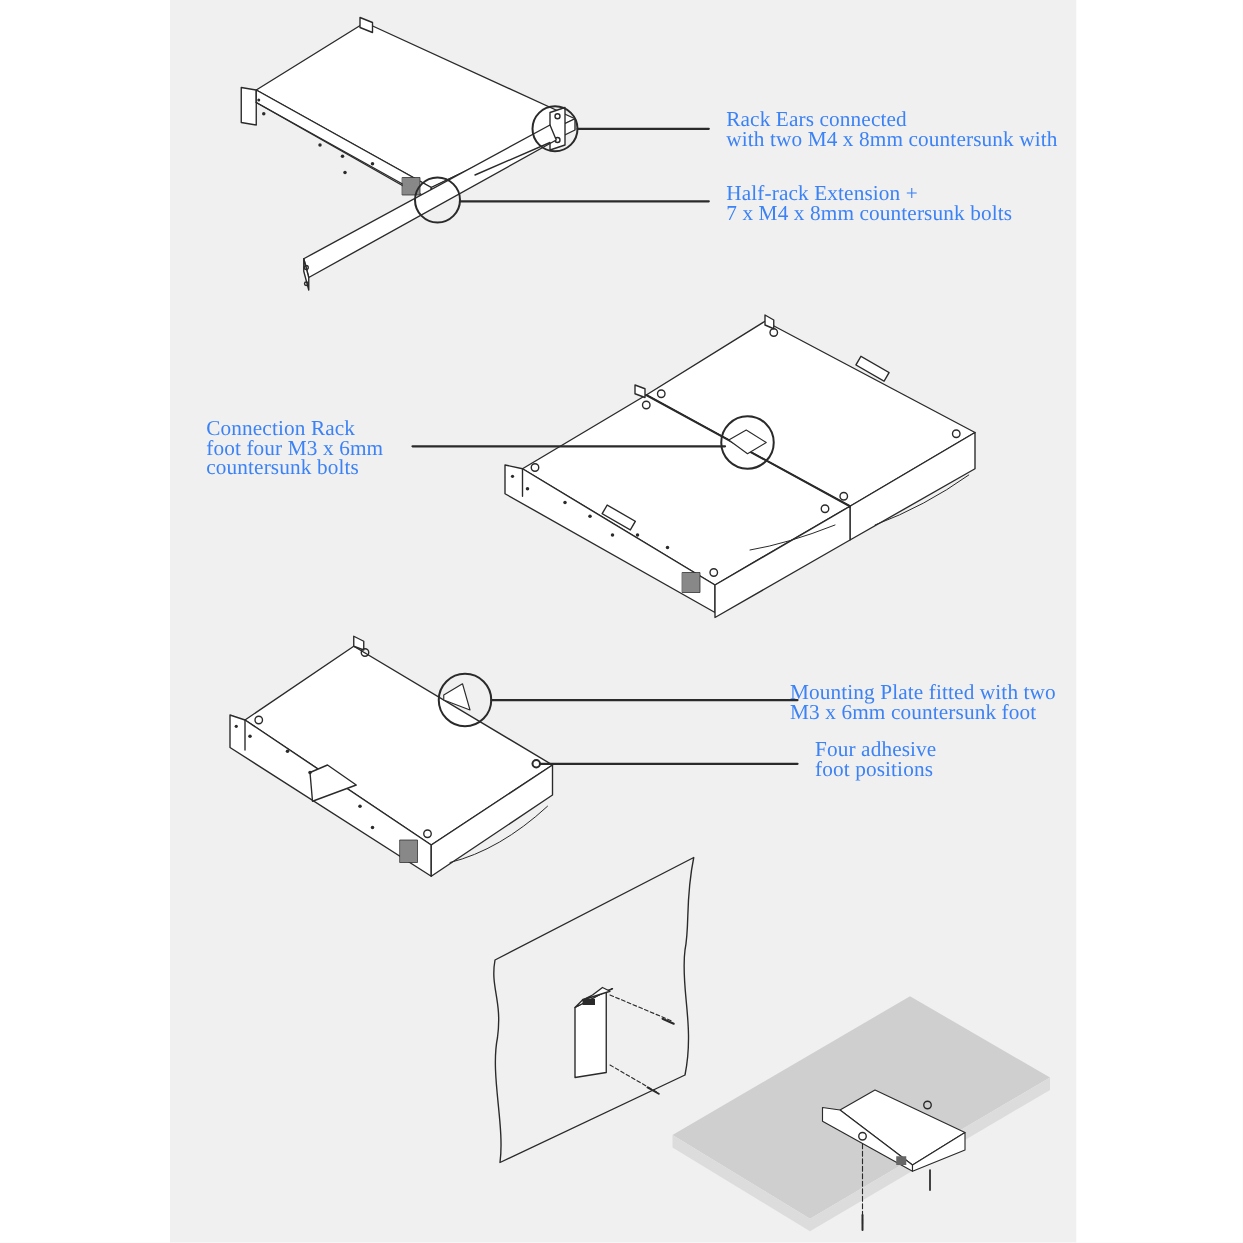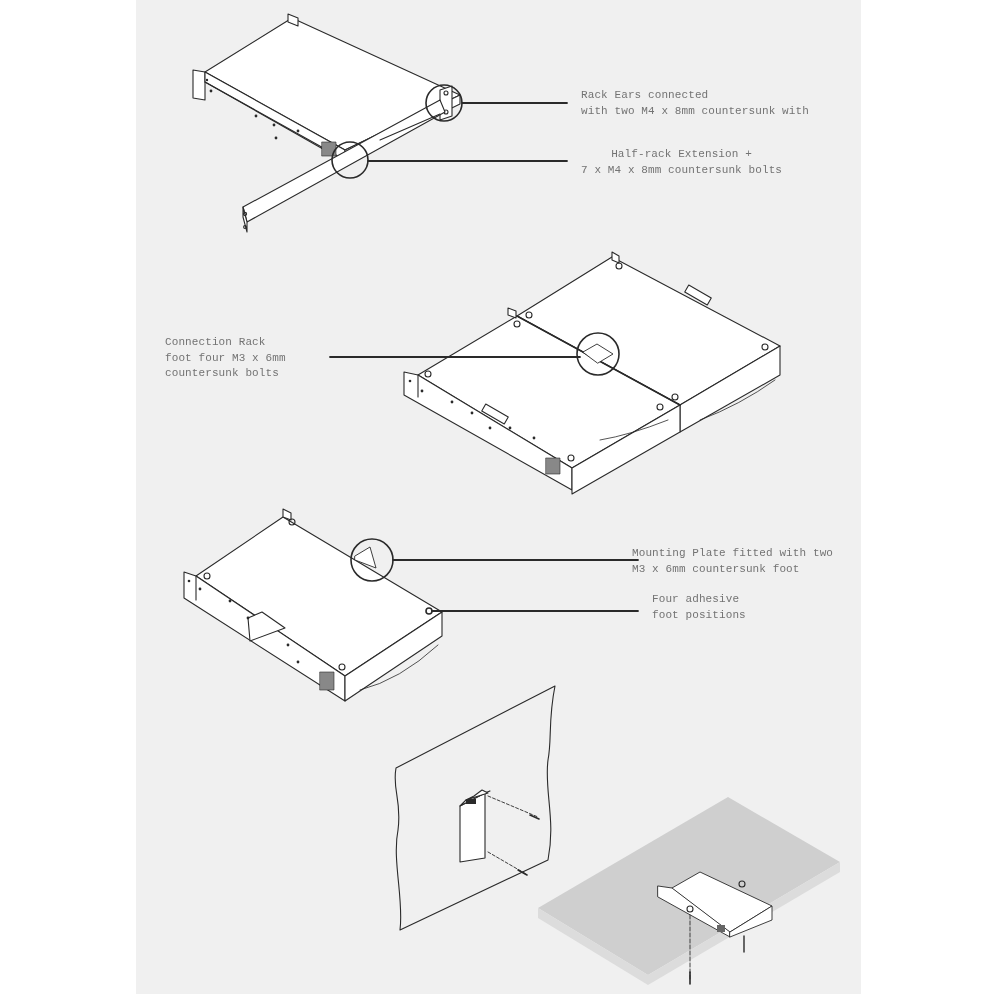--- a/index.html
+++ b/index.html
@@ -1,19 +1,19 @@
 <!DOCTYPE html>
 <html><head>
 <meta charset="utf-8">
 <style>
   html, body { margin:0; padding:0; background:#ffffff; }
   body { width:994px; height:994px; position:relative; overflow:hidden; font-family:"Liberation Sans", sans-serif; }
   .page { position:absolute; left:136px; top:0; width:725px; height:994px; background:#f0f0f0; }
   svg.art { position:absolute; left:0; top:0; width:994px; height:994px; }
-  .callout { position:absolute; font-family:Liberation Mono, monospace; font-size:11px; line-height:15.5px; color:#737373; white-space:nowrap; letter-spacing:0.1px; }
+  .callout { position:absolute; font-family:Liberation Serif, serif; font-size:17px; line-height:15.5px; color:#3b82f6; white-space:nowrap; letter-spacing:0.1px; }
   .callout span { display:block; }
 </style>
 </head>
 <body>
 
 <div class="page"></div>
 
 <svg class="art" viewBox="0 0 994 994" fill="none" stroke="#2a2a2a" stroke-width="1.1" stroke-linejoin="round" stroke-linecap="round">
 
   <g>
@@ -158,21 +158,21 @@
     <line x1="690" y1="915" x2="690" y2="980" stroke-dasharray="4,2" stroke-width="0.9"></line>
     <line x1="744" y1="936" x2="744" y2="952" stroke-width="1.4"></line>
     <line x1="690" y1="972" x2="690" y2="984" stroke-width="1.6"></line>
   </g>
 </svg>
 
 <div class="callout" style="left:581px; top:88px;">
   <span>Rack Ears connected</span>
   <span>with two M4 x 8mm countersunk with</span>
 </div>
-<div class="callout" style="left:581px; top:147px;text-align:center;">
+<div class="callout" style="left:581px; top:147px;">
   <span>Half-rack Extension +</span>
   <span>7 x M4 x 8mm countersunk bolts</span>
 </div>
 <div class="callout" style="left:165px; top:335px;">
   <span>Connection Rack</span>
   <span>foot four M3 x 6mm</span>
   <span>countersunk bolts</span>
 </div>
 <div class="callout" style="left:632px; top:546px;">
   <span>Mounting Plate fitted with two</span>

